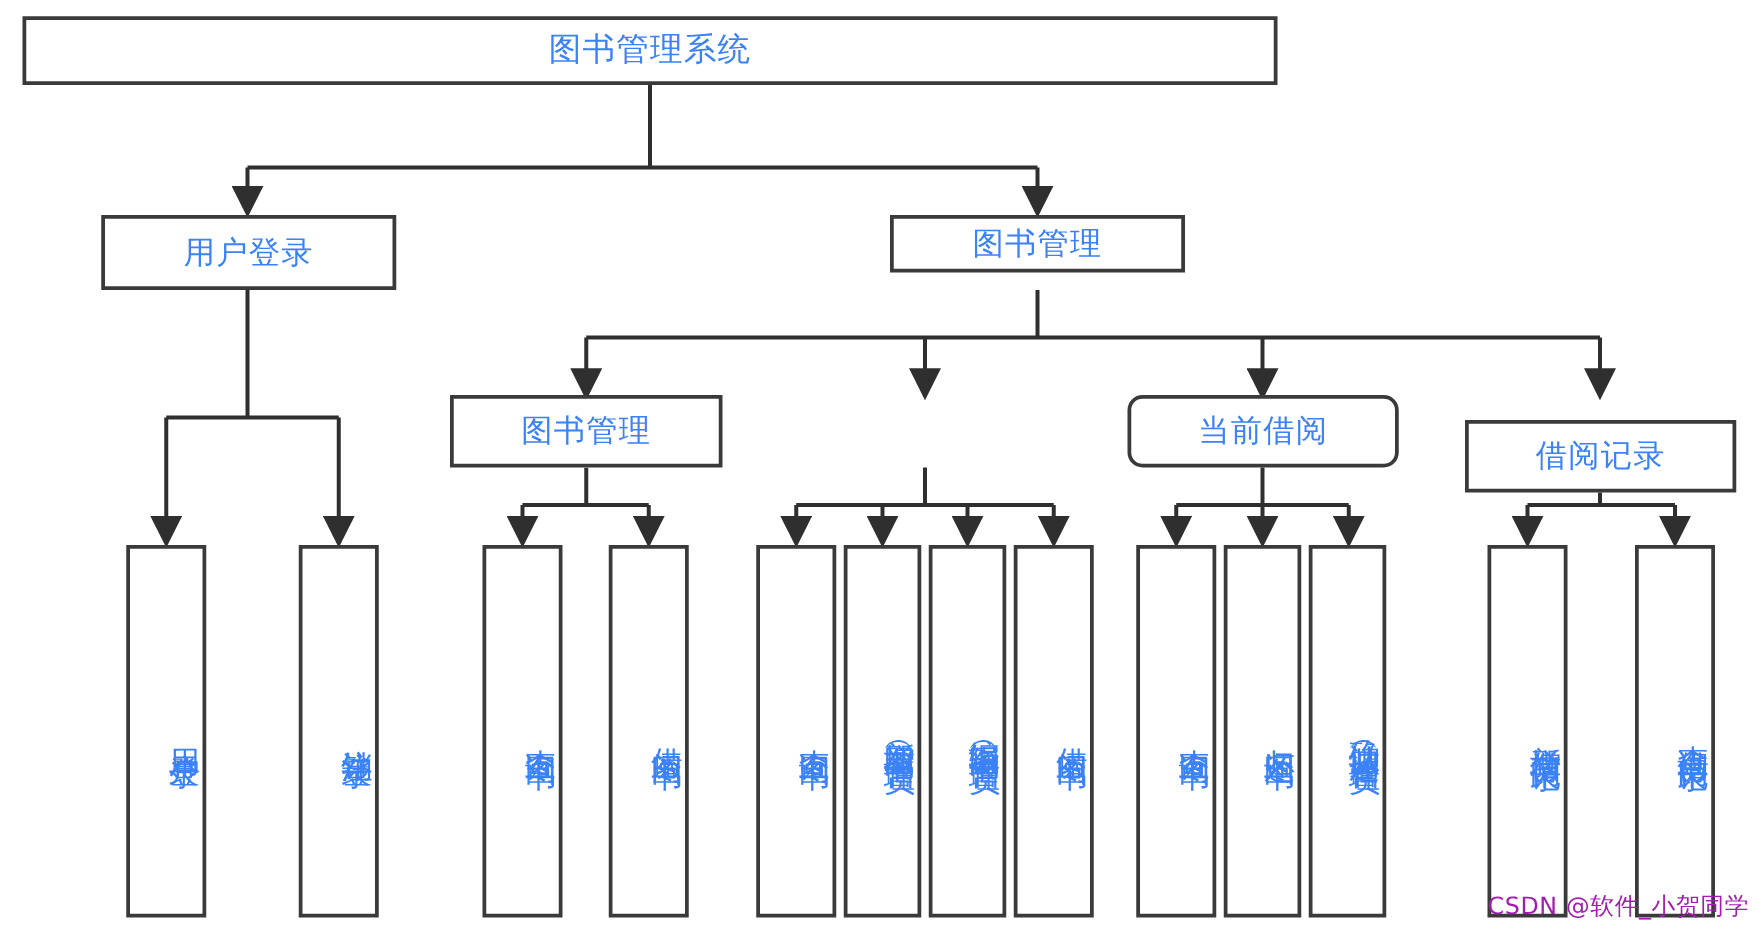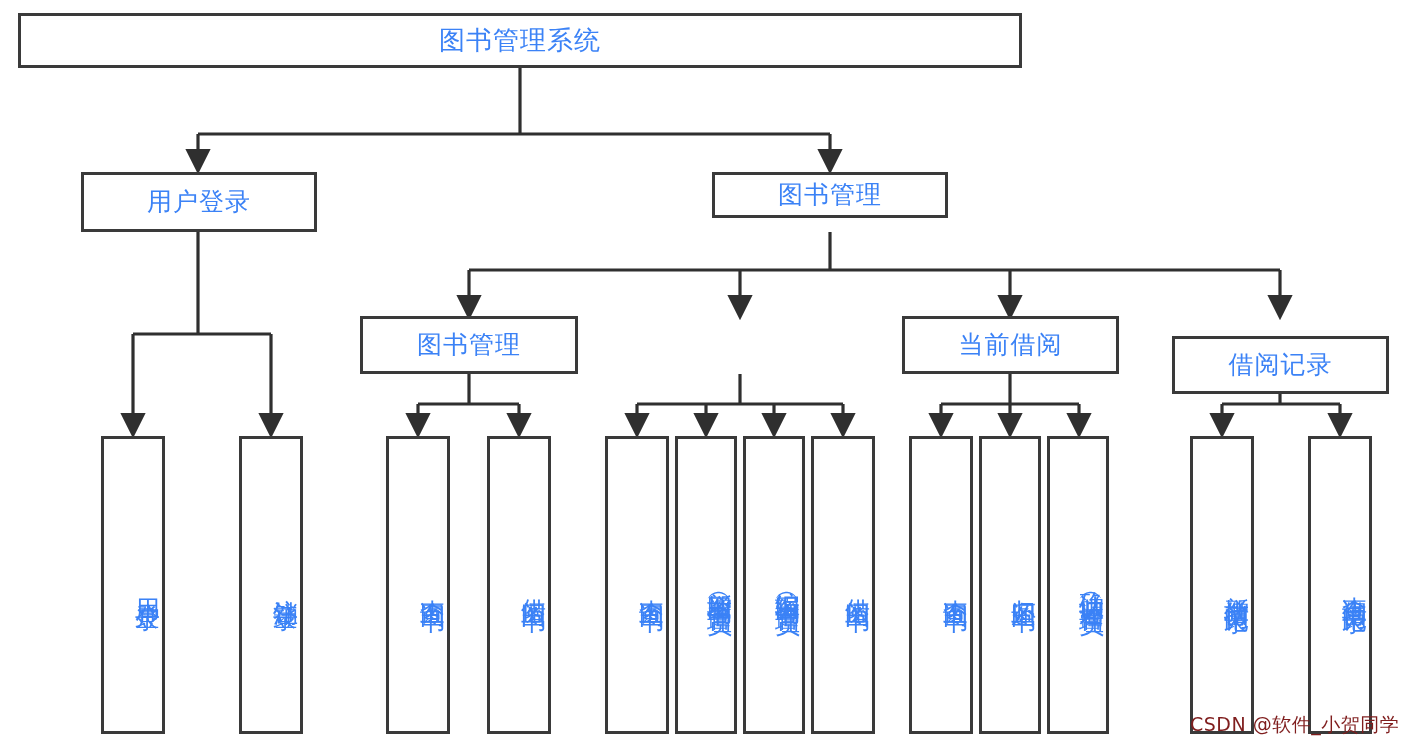--- a/index.html
+++ b/index.html
@@ -58,21 +58,21 @@
     writing-mode: vertical-rl;
     text-orientation: upright;
     white-space: nowrap;
     display: block;
   }
   #watermark {
     position: absolute;
     left: 1190px;
     top: 712px;
     font-size: 19px;
-    color: #7f1d1d;
+    color: #a21caf;
     white-space: nowrap;
     letter-spacing: 0.5px;
     pointer-events: none;
   }
 </style>
 </head>
 <body>
 
 <div id="diagram-root">
 
@@ -133,21 +133,21 @@
   <div class="node node-h" style="left:81px; top:172px; width:236px; height:60px;">
     <span>用户登录</span>
   </div>
   <div class="node node-h" style="left:712px; top:172px; width:236px; height:46px;">
     <span>图书管理</span>
   </div>
 
   <div class="node node-h" style="left:360px; top:316px; width:218px; height:58px;">
     <span>图书管理</span>
   </div>
-  <div class="node node-h" style="left:902px; top:316px; width:217px; height:58px;">
+  <div class="node node-h" style="left:902px; top:316px; width:217px; height:58px;border-radius:12px;">
     <span>当前借阅</span>
   </div>
   <div class="node node-h" style="left:1172px; top:316px; width:217px; height:58px;margin-top:20px;">
     <span>借阅记录</span>
   </div>
 
   <div class="node node-v" style="left:101px; top:436px; width:64px; height:298px;">
     <span class="vtext">用户登录</span>
   </div>
   <div class="node node-v" style="left:239px; top:436px; width:64px; height:298px;">

